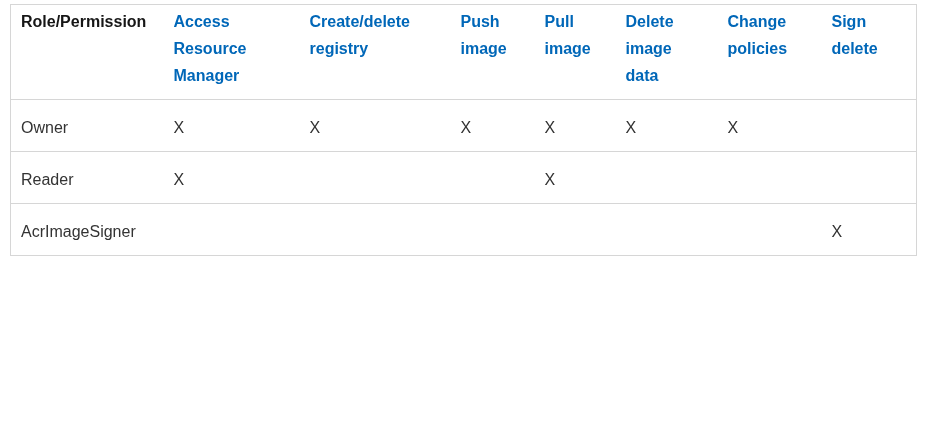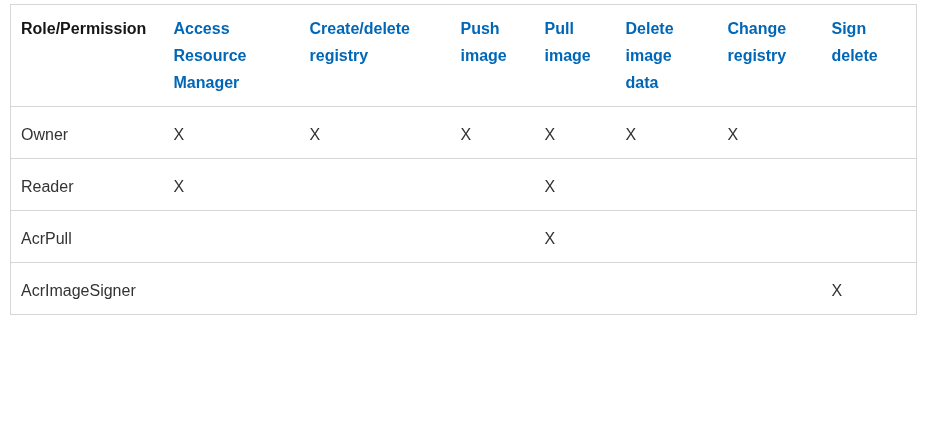--- a/index.html
+++ b/index.html
@@ -28,21 +28,21 @@
     border:1px solid var(--border);
   }
   .perm-table th,.perm-table td{
     border-bottom:1px solid var(--border);
     text-align:left;
     vertical-align:top;
     font-size:16px;
     overflow:hidden;
   }
   .perm-table th{
-    padding:10px 10px 10px 10px;
+    padding:3px 10px 10px 10px;
     line-height:27px;
     font-weight:700;
     color:var(--header-text);
   }
   .perm-table td{
     padding:16px 10px 11px 10px;
     line-height:24px;
     font-weight:400;
     color:var(--body-text);
   }
@@ -78,21 +78,21 @@
         <col class="c-sign">
     </colgroup>
     <thead>
       <tr>
         <th>Role/Permission</th>
         <th><a class="col-link" href="#">Access Resource Manager</a></th>
         <th><a class="col-link" href="#">Create/delete registry</a></th>
         <th><a class="col-link" href="#">Push image</a></th>
         <th><a class="col-link" href="#">Pull image</a></th>
         <th><a class="col-link" href="#">Delete image data</a></th>
-        <th><a class="col-link" href="#">Change registry</a></th>
+        <th><a class="col-link" href="#">Change policies</a></th>
         <th><a class="col-link" href="#">Sign delete</a></th>
       </tr>
     </thead>
     <tbody>
       <tr>
         <td>Owner</td>
         <td>X</td>
         <td>X</td>
         <td>X</td>
         <td>X</td>
@@ -104,30 +104,20 @@
         <td>Reader</td>
         <td>X</td>
         <td></td>
         <td></td>
         <td>X</td>
         <td></td>
         <td></td>
         <td></td>
       </tr>
       <tr>
-        <td>AcrPull</td>
-        <td></td>
-        <td></td>
-        <td></td>
-        <td>X</td>
-        <td></td>
-        <td></td>
-        <td></td>
-      </tr>
-      <tr>
         <td>AcrImageSigner</td>
         <td></td>
         <td></td>
         <td></td>
         <td></td>
         <td></td>
         <td></td>
         <td>X</td>
       </tr>
     </tbody>

